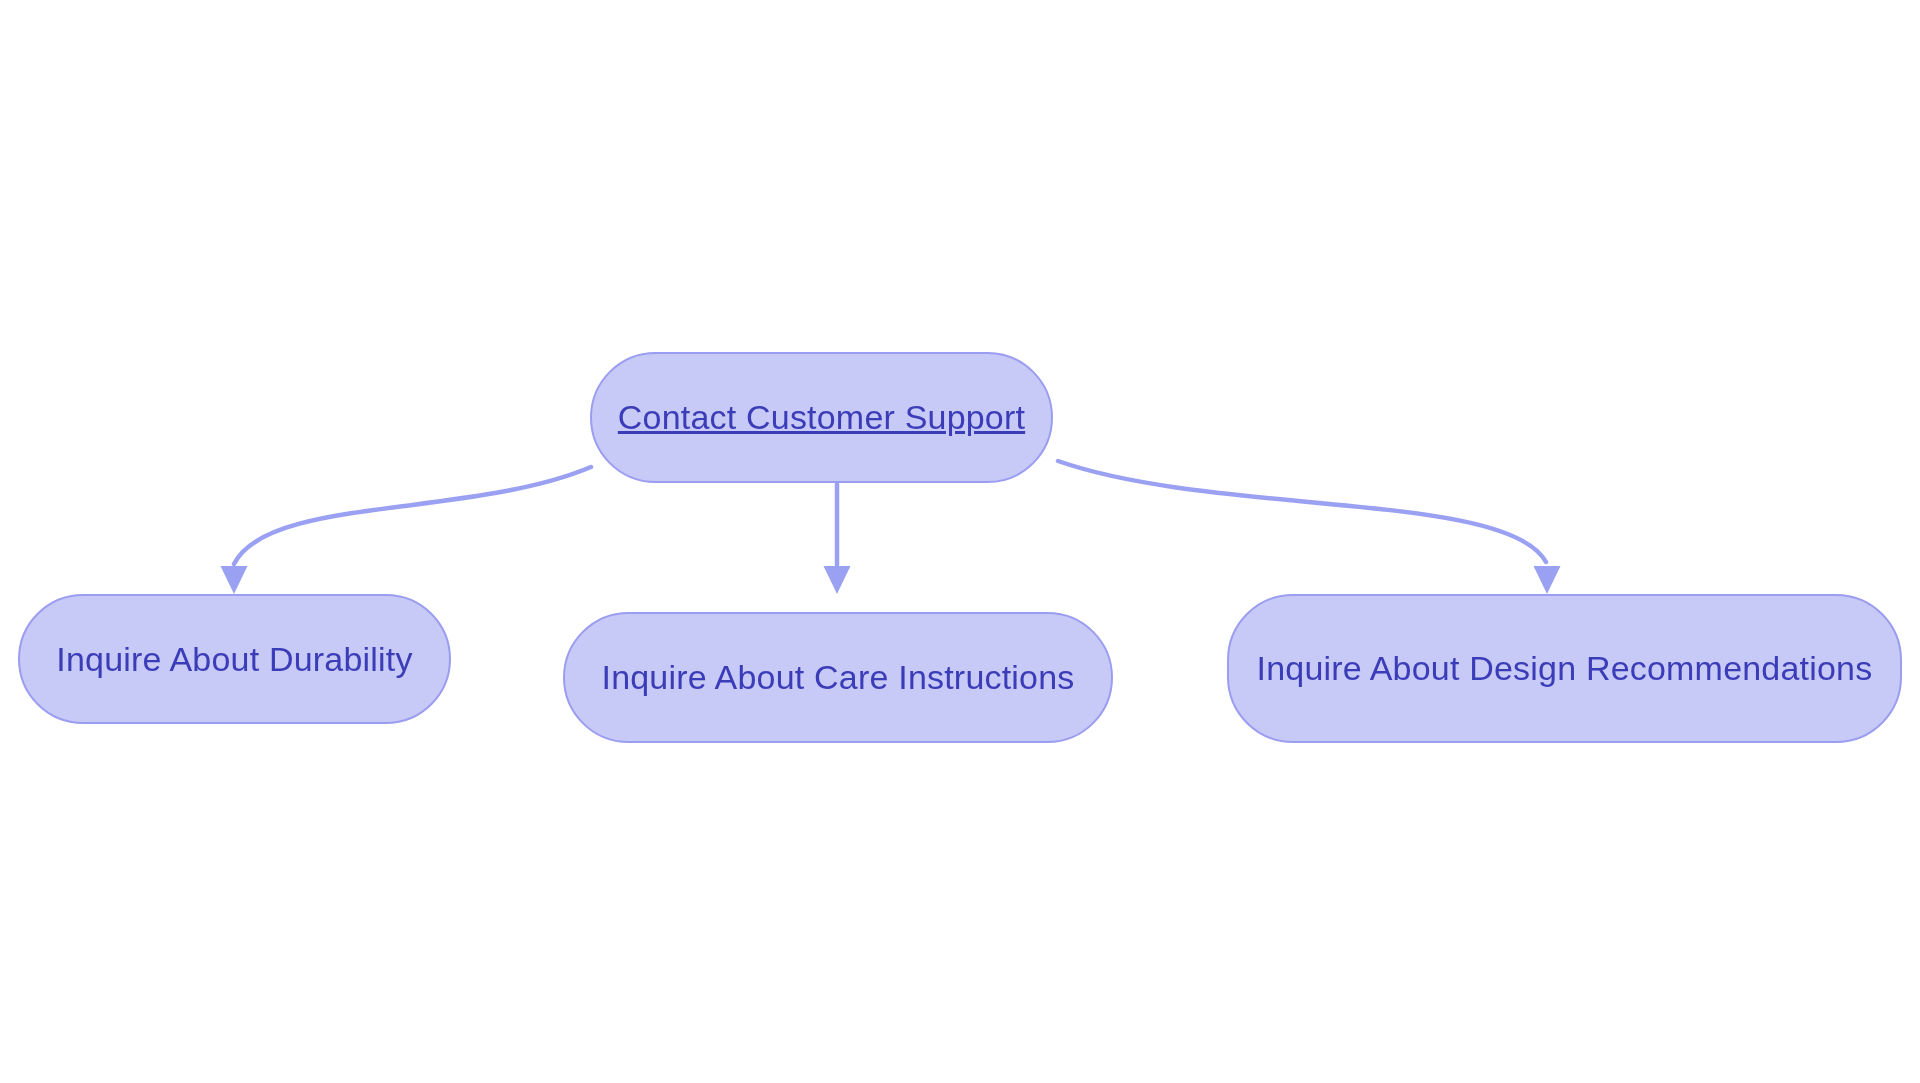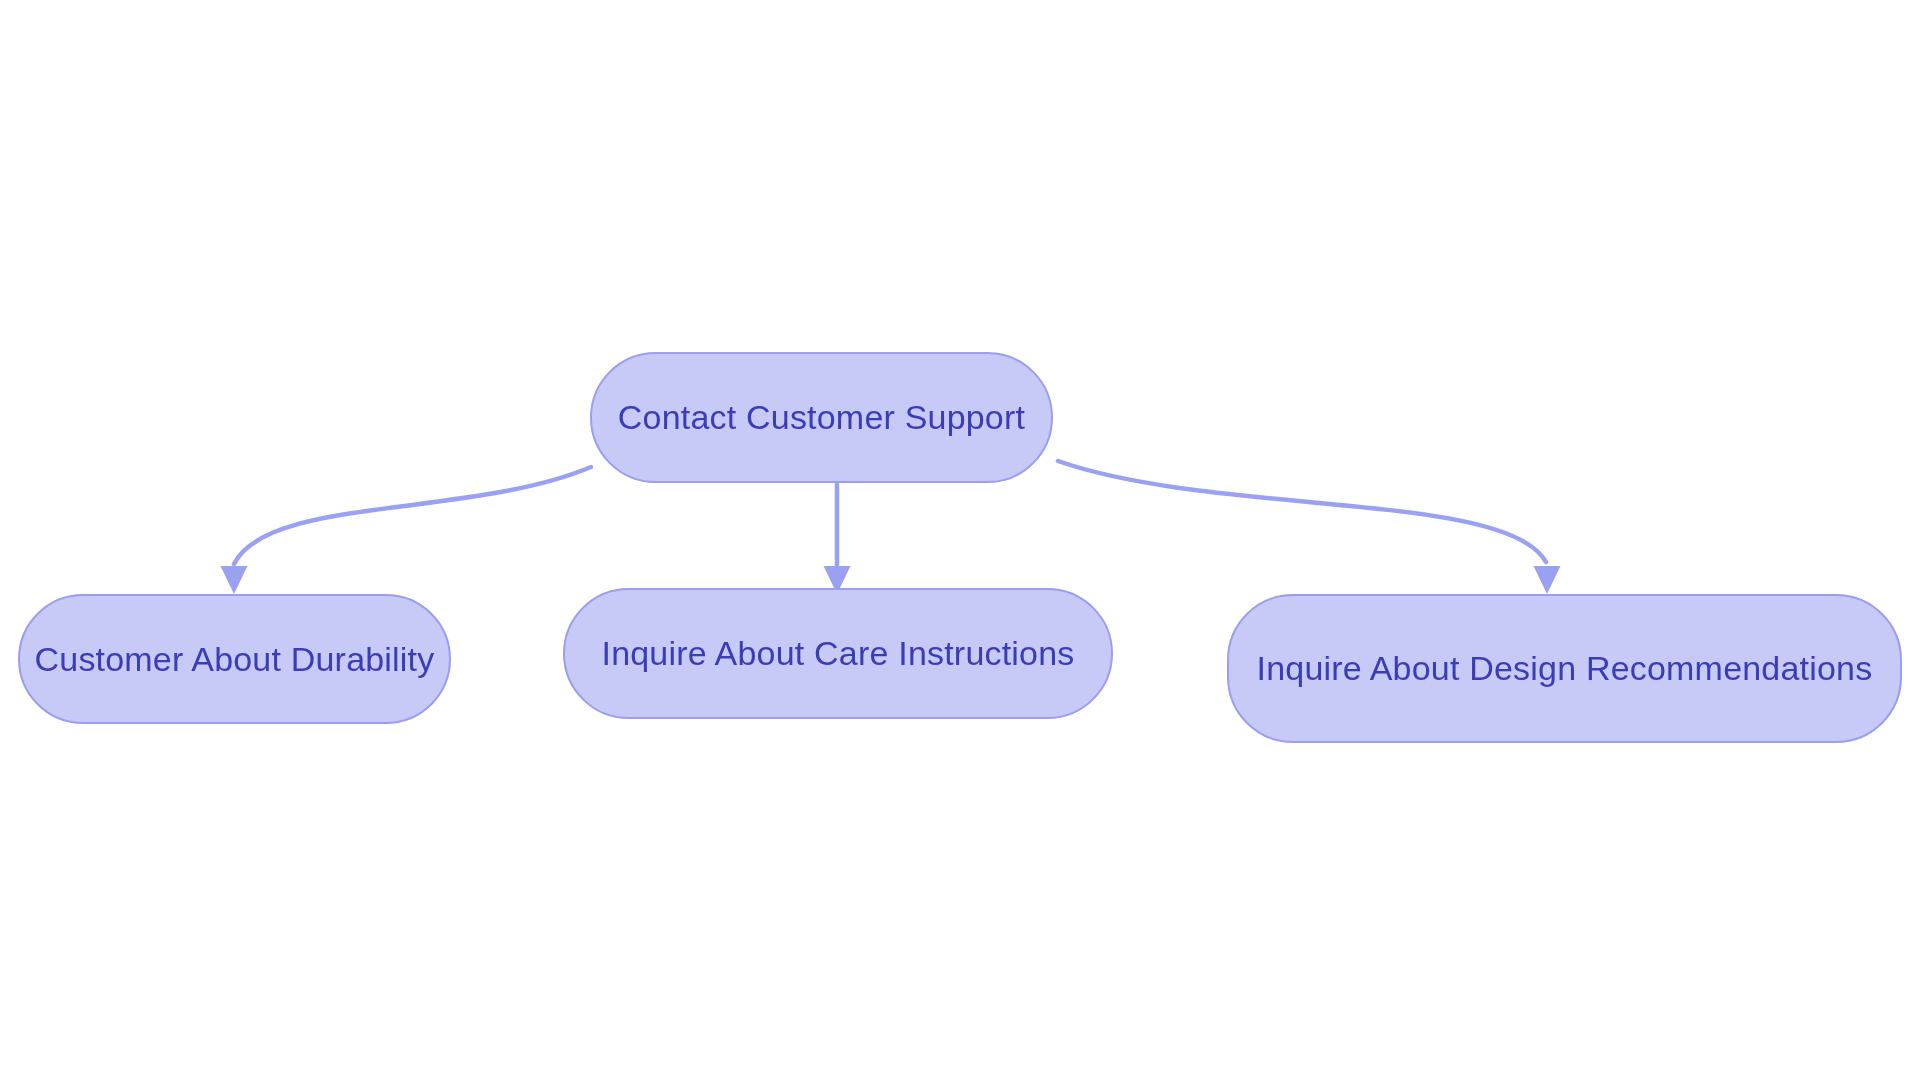--- a/index.html
+++ b/index.html
@@ -46,23 +46,23 @@
     border: 2px solid var(--node-border);
     border-radius: 66px;
     display: flex;
     align-items: center;
     justify-content: center;
     color: var(--text-color);
     font-size: 34px;
     letter-spacing: 0.2px;
     white-space: nowrap;
   }
-  .node-root  { left: 590px;  top: 352px; width: 463px; height: 131px; }
+  .node-root  { left: 590px;  top: 352px; width: 463px; height: 131px; text-decoration: underline; }
   .node-c1    { left: 18px;   top: 594px; width: 433px; height: 130px; }
-  .node-c2    { left: 563px;  top: 588px; width: 550px; height: 131px; }
+  .node-c2    { left: 563px;  top: 612px; width: 550px; height: 131px; }
   .node-c3    { left: 1227px; top: 594px; width: 675px; height: 149px; }
 </style>
 </head>
 <body>
 
 <div class="canvas">
 
   <svg class="edges-layer" viewBox="0 0 1920 1083" aria-hidden="true">
     <g>
       <path class="edge-path" d="M 591 467 C 470 518, 268 496, 234 564"></path>
@@ -76,21 +76,21 @@
       <path class="edge-path" d="M 1058 461 C 1215 516, 1507 491, 1546 562"></path>
       <polygon class="edge-arrowhead" points="1547,594 1533.5,566 1560.5,566"></polygon>
     </g>
   </svg>
 
   <div class="node node-root">
     <span>Contact Customer Support</span>
   </div>
 
   <div class="node node-c1">
-    <span>Customer About Durability</span>
+    <span>Inquire About Durability</span>
   </div>
 
   <div class="node node-c2">
     <span>Inquire About Care Instructions</span>
   </div>
 
   <div class="node node-c3">
     <span>Inquire About Design Recommendations</span>
   </div>
 

